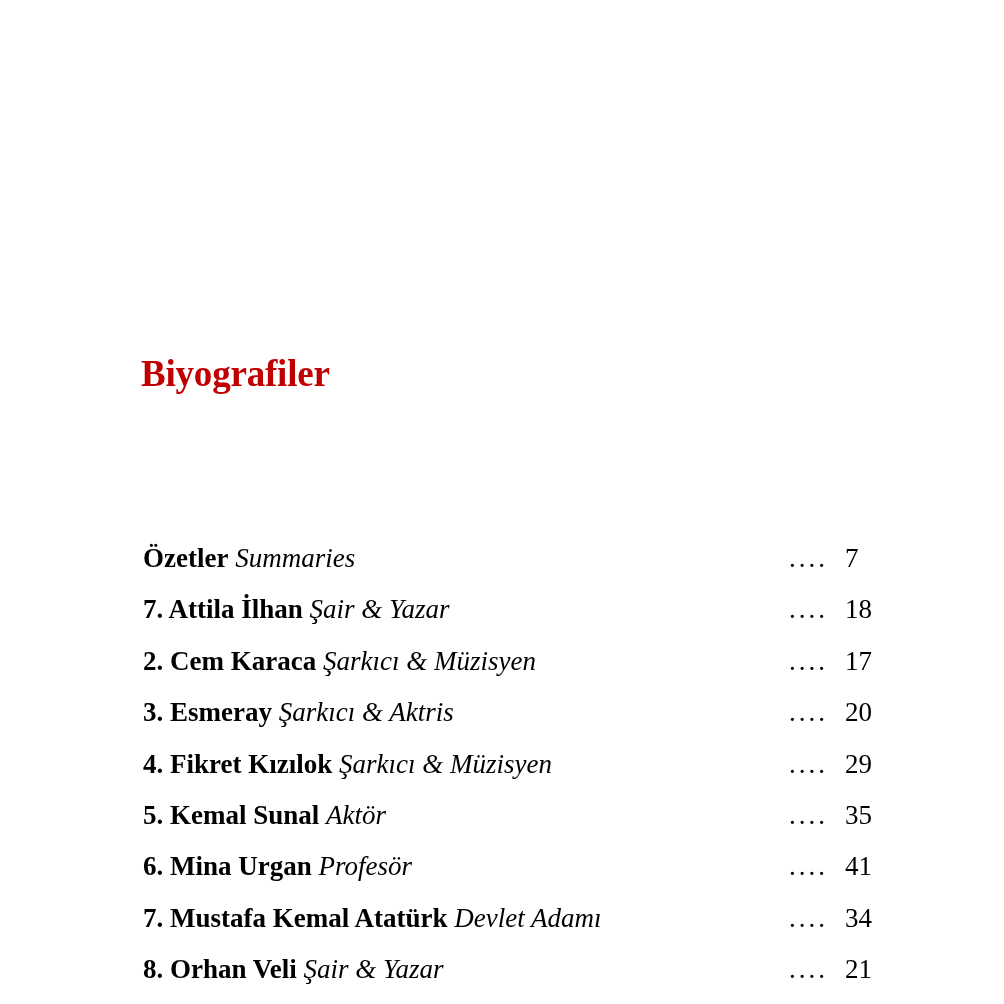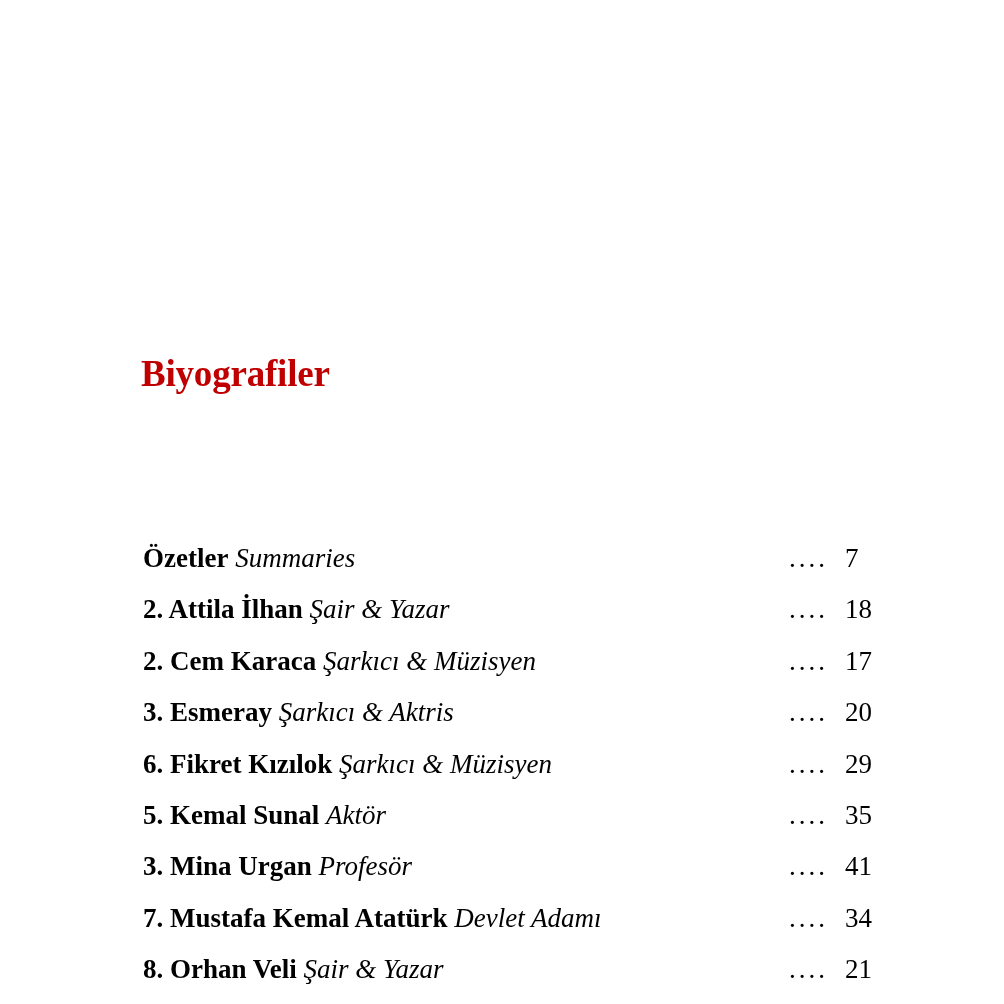--- a/index.html
+++ b/index.html
@@ -71,51 +71,51 @@
   <h1 class="heading heading-tr" style="color: rgb(192, 0, 0);">Biyografiler</h1>
 
   <ul class="toc">
     <li class="toc-row">
       <span class="toc-title">Özetler</span>
       <span class="toc-sub">Summaries</span>
       <span class="toc-dots">....</span>
       <span class="toc-page">7</span>
     </li>
     <li class="toc-row">
-      <span class="toc-title">2. Attila İlhan</span>
+      <span class="toc-title">7. Attila İlhan</span>
       <span class="toc-sub">Şair &amp; Yazar</span>
       <span class="toc-dots">....</span>
       <span class="toc-page">18</span>
     </li>
     <li class="toc-row">
       <span class="toc-title">2. Cem Karaca</span>
       <span class="toc-sub">Şarkıcı &amp; Müzisyen</span>
       <span class="toc-dots">....</span>
       <span class="toc-page">17</span>
     </li>
     <li class="toc-row">
       <span class="toc-title">3. Esmeray</span>
       <span class="toc-sub">Şarkıcı &amp; Aktris</span>
       <span class="toc-dots">....</span>
       <span class="toc-page">20</span>
     </li>
     <li class="toc-row">
-      <span class="toc-title">6. Fikret Kızılok</span>
+      <span class="toc-title">4. Fikret Kızılok</span>
       <span class="toc-sub">Şarkıcı &amp; Müzisyen</span>
       <span class="toc-dots">....</span>
       <span class="toc-page">29</span>
     </li>
     <li class="toc-row">
       <span class="toc-title">5. Kemal Sunal</span>
       <span class="toc-sub">Aktör</span>
       <span class="toc-dots">....</span>
       <span class="toc-page">35</span>
     </li>
     <li class="toc-row">
-      <span class="toc-title">3. Mina Urgan</span>
+      <span class="toc-title">6. Mina Urgan</span>
       <span class="toc-sub">Profesör</span>
       <span class="toc-dots">....</span>
       <span class="toc-page">41</span>
     </li>
     <li class="toc-row">
       <span class="toc-title">7. Mustafa Kemal Atatürk</span>
       <span class="toc-sub">Devlet Adamı</span>
       <span class="toc-dots">....</span>
       <span class="toc-page">34</span>
     </li>

